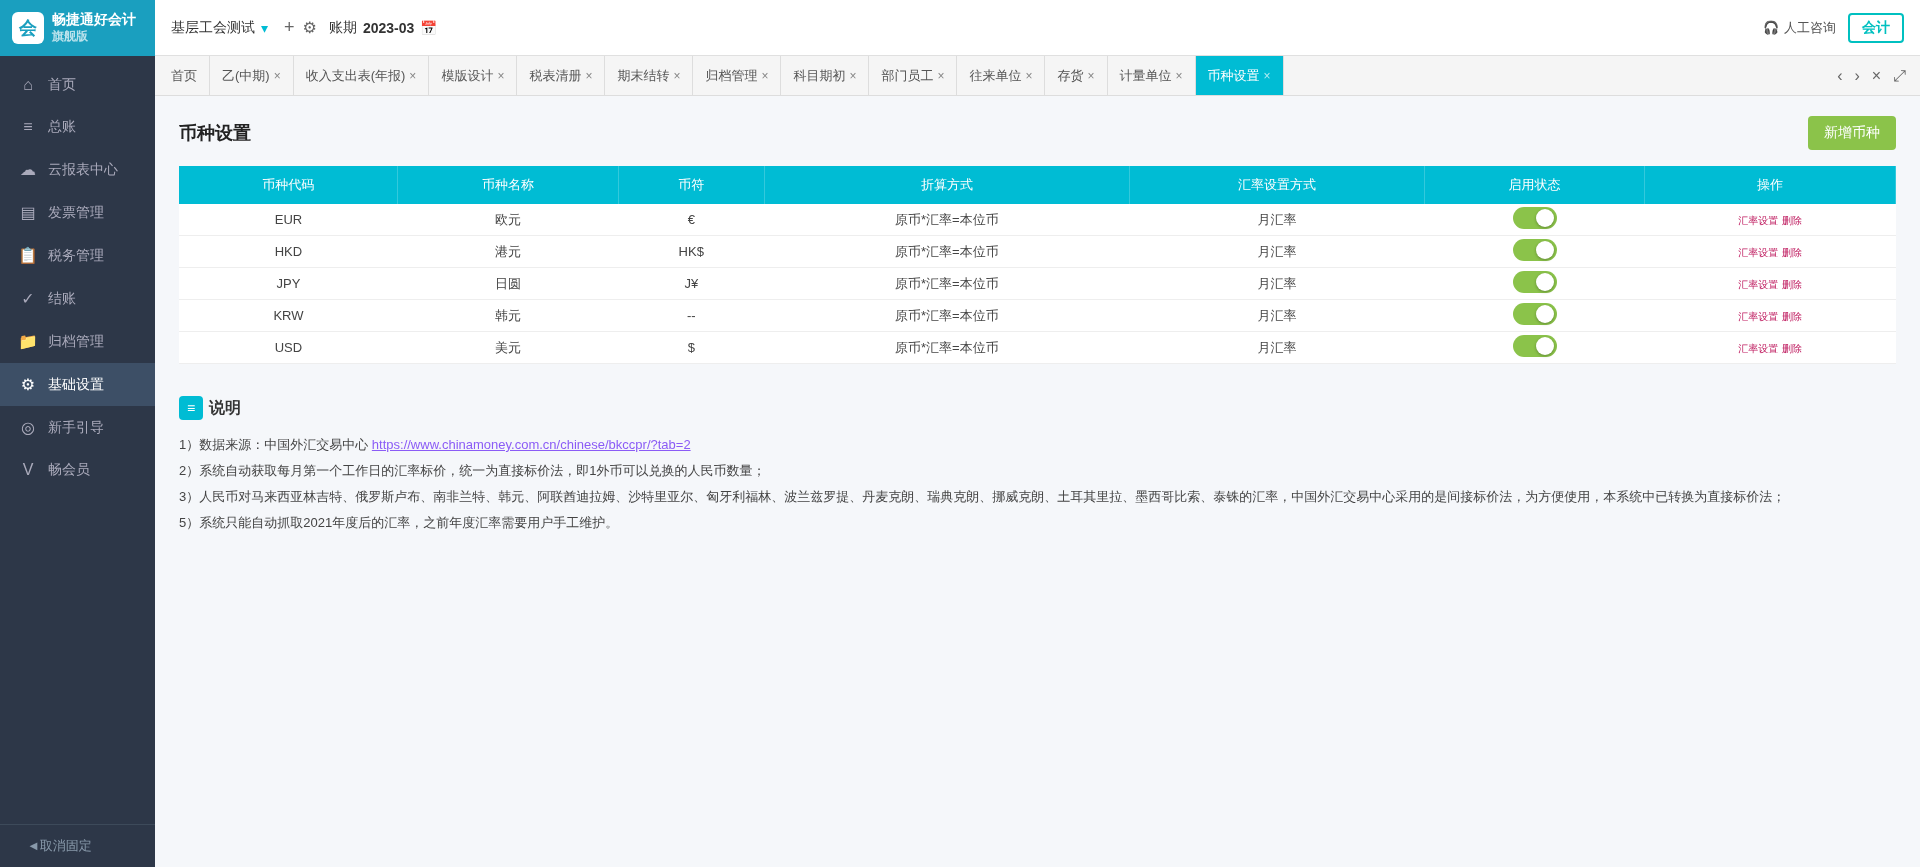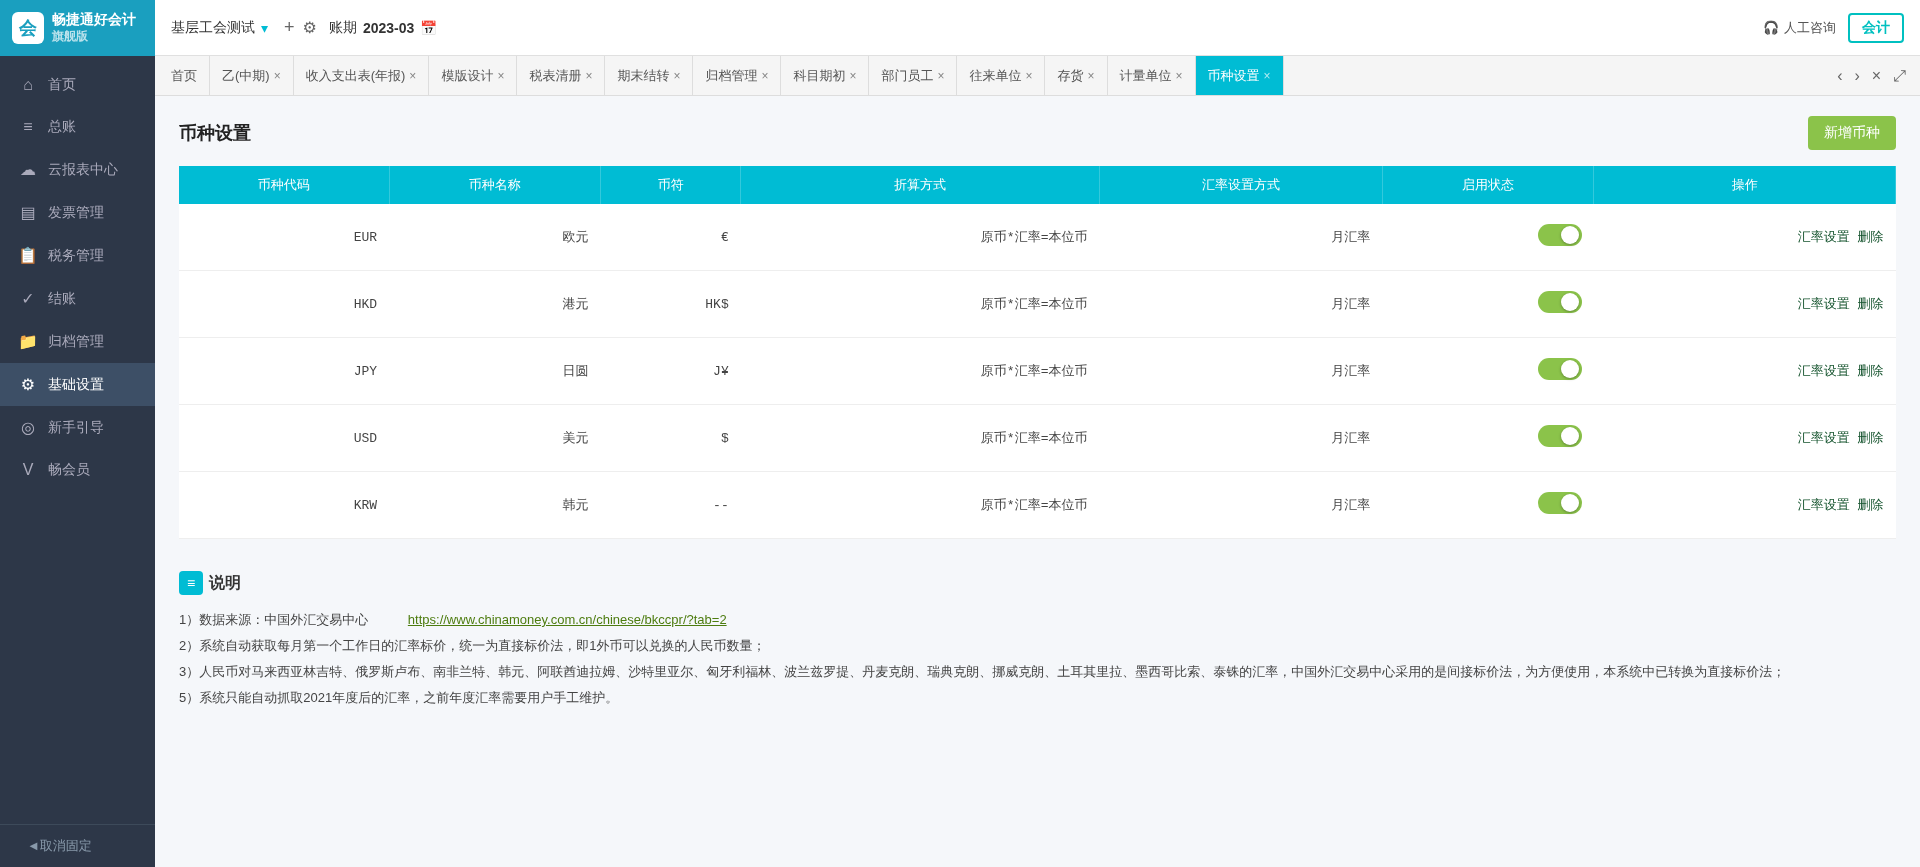--- a/index.html
+++ b/index.html
@@ -142,33 +142,33 @@
       color: white;
       border: none;
       padding: 8px 16px;
       border-radius: 4px;
       font-size: 14px;
       cursor: pointer;
       font-family: inherit;
     }
 
     
-    .data-table { width: 100%; border-collapse: collapse; background: white; font-family: Liberation Mono, monospace; }
+    .data-table { width: 100%; border-collapse: collapse; background: white; }
     .data-table thead tr { background: #00bcd4; color: white; }
     .data-table thead th {
       padding: 10px 12px;
       text-align: center;
       font-weight: normal;
       font-size: 13px;
       border-right: 1px solid rgba(255,255,255,0.2);
     }
     .data-table tbody tr { border-bottom: 1px solid #eee; }
     .data-table tbody td {
-      padding: 20px 12px;
-      text-align: right;
+      padding: 3px 12px;
+      text-align: center;
       font-size: 13px;
       color: #444;
     }
     .toggle {
       display: inline-block;
       width: 44px; height: 22px;
       background: #8bc34a;
       border-radius: 11px;
       position: relative;
       cursor: pointer;
@@ -176,24 +176,24 @@
     .toggle::after {
       content: '';
       position: absolute;
       width: 18px; height: 18px;
       background: white;
       border-radius: 50%;
       top: 2px; right: 3px;
       box-shadow: 0 1px 3px rgba(0,0,0,0.3);
     }
     .action-link {
-      color: #14532d;
+      color: #be185d;
       cursor: pointer;
       margin: 0 0;
-      font-size: 13px;
+      font-size: 10px;
     }
 
     
     .notes-section { margin-top: 32px; }
     .notes-title {
       display: flex; align-items: center; gap: 6px;
       font-size: 16px; font-weight: bold; color: #333;
       margin-bottom: 12px;
     }
     .notes-icon {
@@ -202,21 +202,21 @@
       border-radius: 4px;
       display: flex; align-items: center; justify-content: center;
       color: white; font-size: 14px;
     }
     .notes-list { list-style: none; }
     .notes-list li {
       font-size: 13px;
       color: #444;
       line-height: 2;
     }
-    .notes-link { color: #4d7c0f; text-decoration: underline; cursor: pointer; margin-left: 36px; }
+    .notes-link { color: #8b5cf6; text-decoration: underline; cursor: pointer; }
   </style>
 </head>
 <body>
 
 <div class="sidebar">
   <div class="sidebar-logo">
     <div class="sidebar-logo-icon">会</div>
     <div>
       <div class="sidebar-logo-text">畅捷通好会计</div>
       <div class="sidebar-logo-sub">旗舰版</div>
@@ -411,37 +411,37 @@
       <td>月汇率</td>
       <td>
         <div class="toggle"></div>
       </td>
       <td>
         <span class="action-link">汇率设置</span>
         <span class="action-link">删除</span>
       </td>
     </tr>
           <tr>
+      <td>KRW</td>
+      <td>韩元</td>
+      <td>--</td>
+      <td>原币*汇率=本位币</td>
+      <td>月汇率</td>
+      <td>
+        <div class="toggle"></div>
+      </td>
+      <td>
+        <span class="action-link">汇率设置</span>
+        <span class="action-link">删除</span>
+      </td>
+    </tr>
+          <tr>
       <td>USD</td>
       <td>美元</td>
       <td>$</td>
-      <td>原币*汇率=本位币</td>
-      <td>月汇率</td>
-      <td>
-        <div class="toggle"></div>
-      </td>
-      <td>
-        <span class="action-link">汇率设置</span>
-        <span class="action-link">删除</span>
-      </td>
-    </tr>
-          <tr>
-      <td>KRW</td>
-      <td>韩元</td>
-      <td>--</td>
       <td>原币*汇率=本位币</td>
       <td>月汇率</td>
       <td>
         <div class="toggle"></div>
       </td>
       <td>
         <span class="action-link">汇率设置</span>
         <span class="action-link">删除</span>
       </td>
     </tr>

